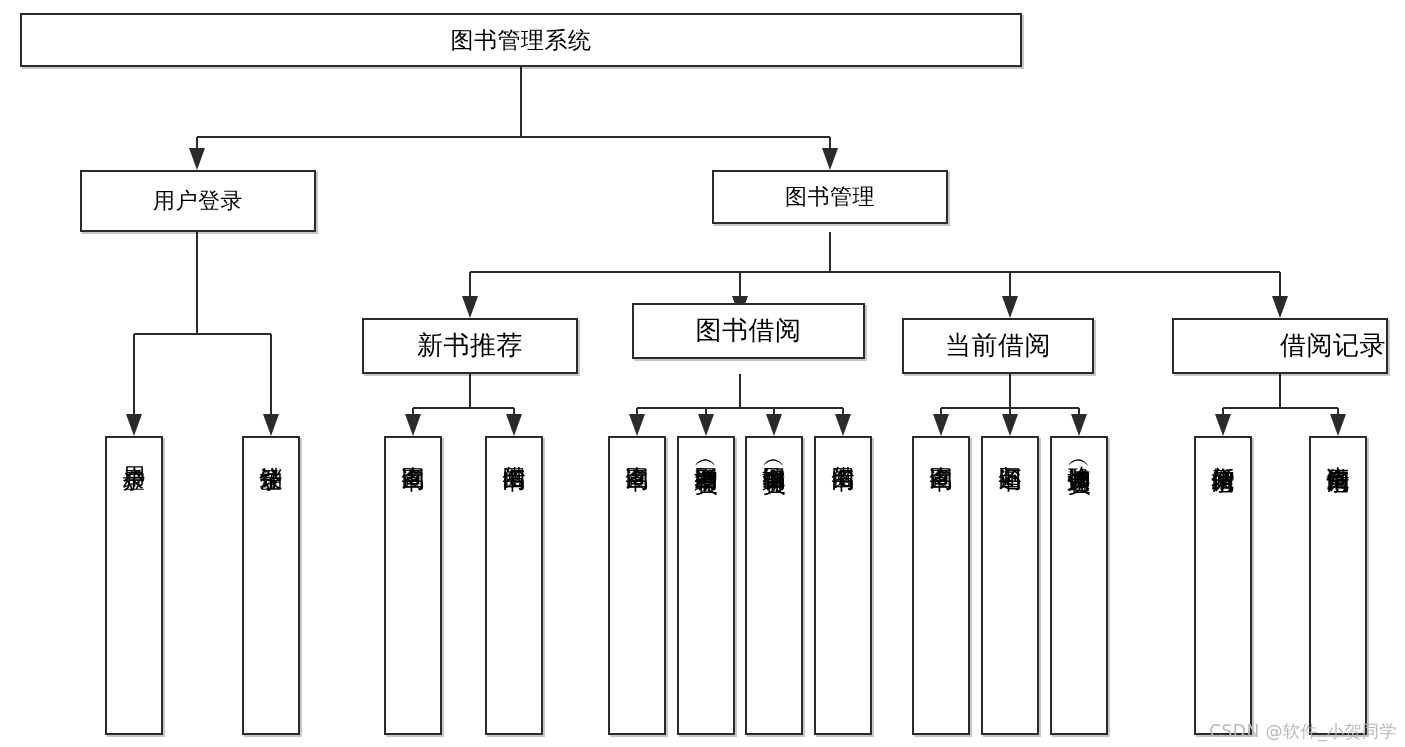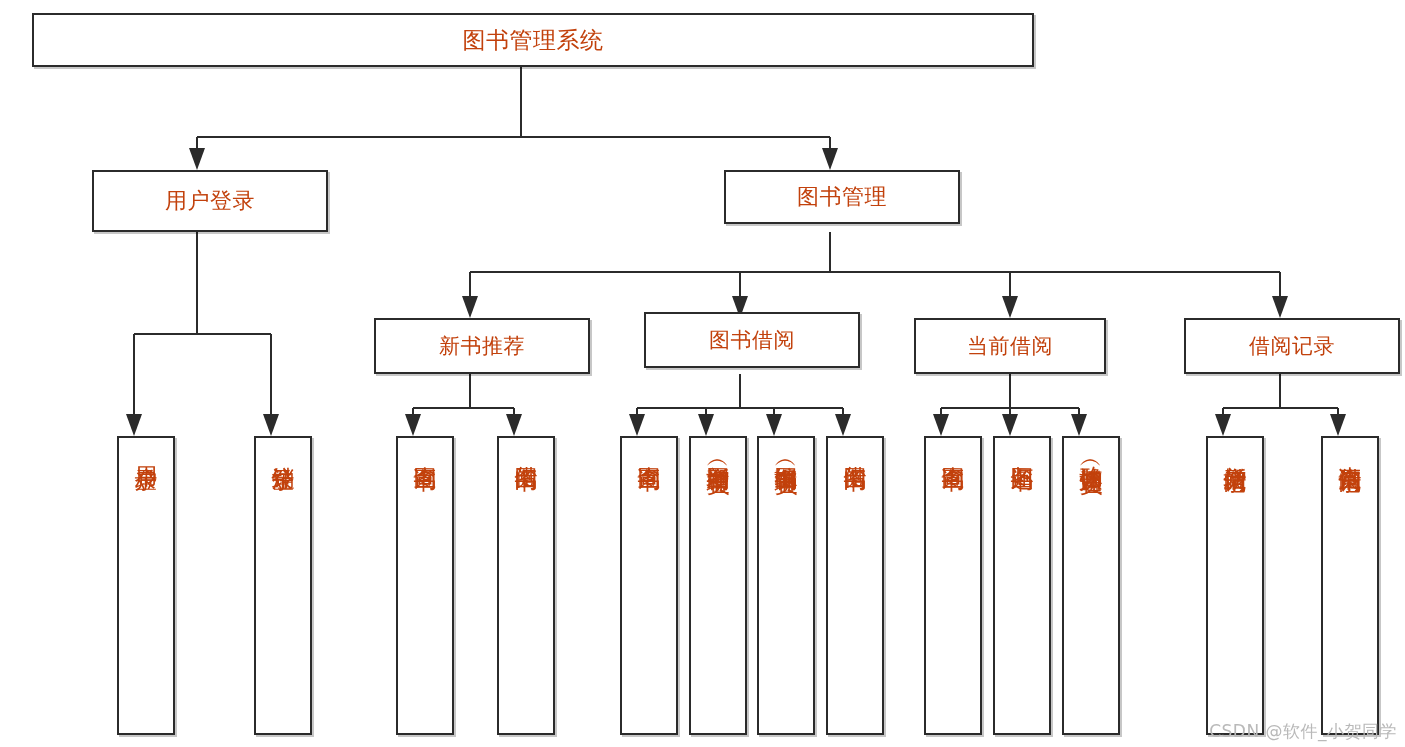--- a/index.html
+++ b/index.html
@@ -19,32 +19,31 @@
   }
   .node {
     position: absolute;
     box-sizing: border-box;
     background: #ffffff;
     border: 2.5px solid #2b2b2b;
     box-shadow: 2px 2px 0 rgba(0,0,0,0.22);
     display: flex;
     align-items: center;
     justify-content: center;
-    color: #c2410c;
-    margin-left: 12px;
+    color: #000000;
   }
   .node-label {
     display: block;
     line-height: 1.05;
     letter-spacing: 0.5px;
     white-space: nowrap;
   }
   .node.root .node-label { font-size: 23px; }
   .node.lvl2 .node-label { font-size: 22px; }
-  .node.lvl3 .node-label { font-size: 21px; }
+  .node.lvl3 .node-label { font-size: 26px; }
 
   .node.leaf {
     align-items: flex-start;
     padding-top: 10px;
     justify-content: center;
   }
   .node.leaf .node-label {
     writing-mode: vertical-rl;
     text-orientation: upright;
     font-size: 23px;
@@ -157,27 +156,27 @@
   <div class="node lvl2" style="left:80px; top:170px; width:236px; height:62px;">
     <span class="node-label">用户登录</span>
   </div>
   <div class="node lvl2" style="left:712px; top:170px; width:236px; height:54px;">
     <span class="node-label">图书管理</span>
   </div>
 
   <div class="node lvl3" style="left:362px; top:318px; width:216px; height:56px;">
     <span class="node-label">新书推荐</span>
   </div>
-  <div class="node lvl3" style="left:632px; top:312px; width:216px; height:56px;">
+  <div class="node lvl3" style="left:632px; top:303px; width:233px; height:56px;">
     <span class="node-label">图书借阅</span>
   </div>
   <div class="node lvl3" style="left:902px; top:318px; width:192px; height:56px;">
     <span class="node-label">当前借阅</span>
   </div>
-  <div class="node lvl3" style="left:1172px; top:318px; width:216px; height:56px;">
+  <div class="node lvl3" style="left:1172px; top:318px; width:216px; height:56px;justify-content:flex-end;">
     <span class="node-label">借阅记录</span>
   </div>
 
   <div class="node leaf" style="left:105px; top:436px; width:58px; height:299px;">
     <span class="node-label">用户登录</span>
   </div>
   <div class="node leaf" style="left:242px; top:436px; width:58px; height:299px;">
     <span class="node-label">注销登录</span>
   </div>
 

